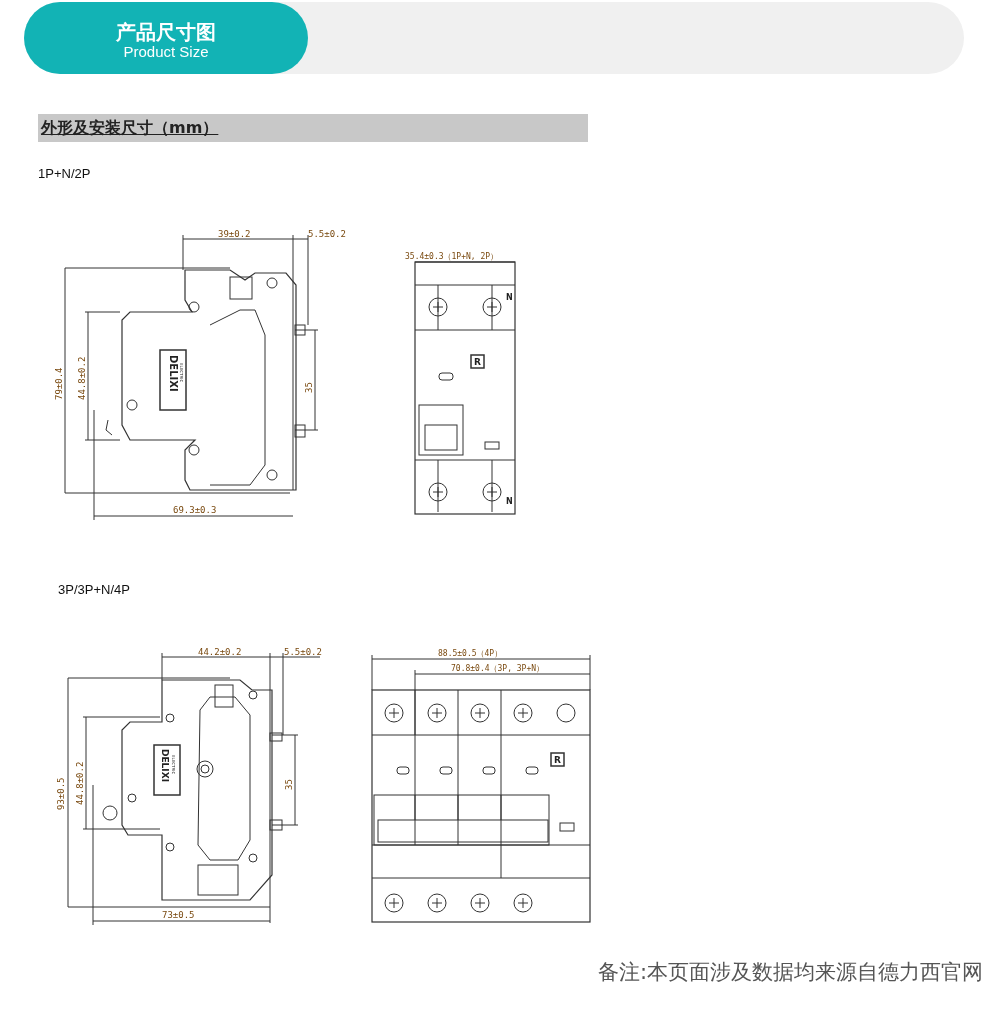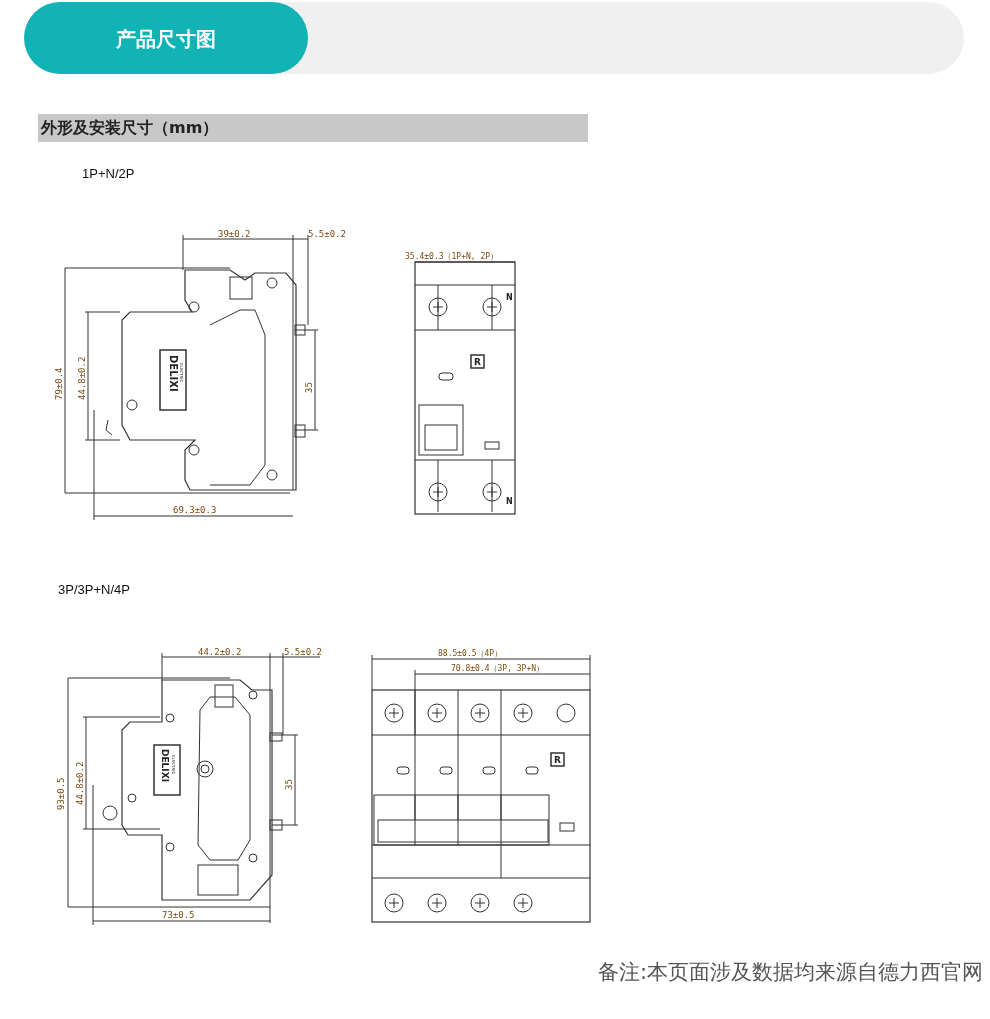--- a/index.html
+++ b/index.html
@@ -2,46 +2,47 @@
 <html><head>
 <meta charset="utf-8">
 <style>
   html, body { margin: 0; padding: 0; background: #ffffff; }
   body { width: 990px; height: 1019px; position: relative; overflow: hidden;
          font-family: "Liberation Sans", "DejaVu Sans", sans-serif; color: #222; }
   .banner-bg { position: absolute; left: 24px; top: 2px; width: 940px; height: 72px;
                background: #f0f0f0; border-radius: 36px; }
   .banner-pill { position: absolute; left: 24px; top: 2px; width: 284px; height: 72px;
                  background: #12b3b5; border-radius: 36px; color: #fff; text-align: center; }
-  .banner-cn { position: absolute; left: 0; right: 0; top: 26px; font-size: 20px; font-weight: bold;
+  .banner-cn { position: absolute; left: 0; right: 0; top: 19px; font-size: 20px; font-weight: bold;
                font-family: "DejaVu Sans", sans-serif; letter-spacing: 0px; line-height: 22px; }
   .banner-en { position: absolute; left: 0; right: 0; top: 41px; font-size: 15px; line-height: 17px; }
   .section-head { position: absolute; left: 38px; top: 114px; width: 550px; height: 28px;
                   background: #c8c8c8; }
   .section-head span { position: absolute; left: 3px; top: 4px; font-size: 16px; font-weight: bold;
-                       color: #222; font-family: "DejaVu Sans", sans-serif; }
+                       color: #222; font-family: "DejaVu Sans", sans-serif; text-decoration: underline; }
   .variant-label { position: absolute; left: 38px; font-size: 13px; color: #111; }
   .drawing { position: absolute; }
   .dim { font-family: "DejaVu Sans Mono", monospace; font-size: 9px; fill: #7a4a10; }
   .footer-note { position: absolute; left: 598px; top: 958px; font-size: 21px; color: #555;
                  font-family: "DejaVu Sans", sans-serif; }
 </style>
 </head>
 <body>
 
 <div class="banner-bg"></div>
 <div class="banner-pill">
   <div class="banner-cn">产品尺寸图</div>
+  <div class="banner-en">Product Size</div>
 </div>
 
 <div class="section-head">
   <span>外形及安装尺寸（mm）</span>
 </div>
 
-<div class="variant-label" style="top:166px;margin-left:44px;">1P+N/2P</div>
+<div class="variant-label" style="top:166px;">1P+N/2P</div>
 
 <svg class="drawing" style="left:50px; top:225px;" width="310" height="300" viewBox="0 0 310 300" fill="none" stroke="#333" stroke-width="1">
 
   <line x1="133" y1="14" x2="243" y2="14"></line>
   <line x1="133" y1="10" x2="133" y2="45"></line>
   <line x1="243" y1="10" x2="243" y2="265"></line>
   <line x1="243" y1="14" x2="258" y2="14"></line>
   <line x1="258" y1="10" x2="258" y2="100"></line>
   <line x1="15" y1="43" x2="180" y2="43"></line>
   <line x1="15" y1="43" x2="15" y2="268"></line>

